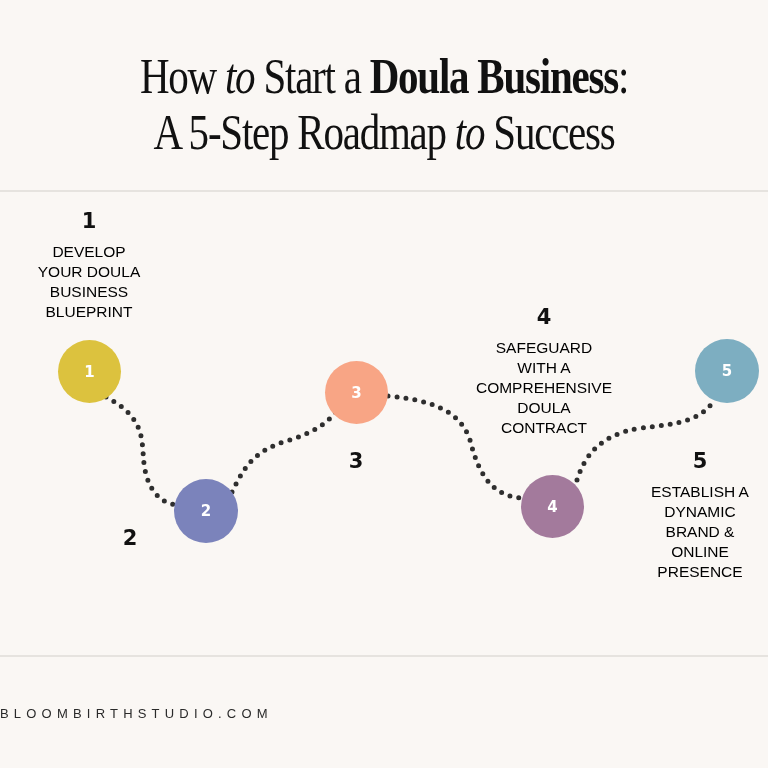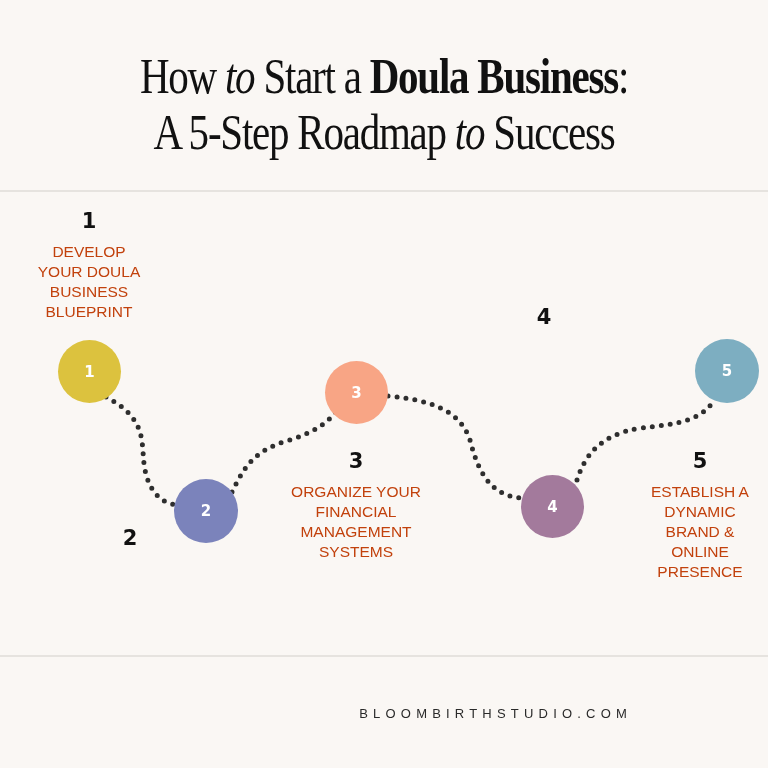--- a/index.html
+++ b/index.html
@@ -30,26 +30,26 @@
       font-family: "DejaVu Sans", sans-serif;
     }
     .step {
       position: absolute; text-align: center; width: 170px;
     }
     .step .num {
       font-family: "DejaVu Sans", sans-serif; font-weight: bold;
       font-size: 21px; line-height: 26px; margin-bottom: 8px; color: #111;
     }
     .step .desc {
-      font-size: 15.5px; line-height: 20px; color: #c2410c;
+      font-size: 15.5px; line-height: 20px; color: #000000;
       text-transform: uppercase; white-space: pre-line;
     }
     .footer {
       position: absolute; left: 0; top: 706px; width: 632px;
-      text-align: right; font-size: 13px; letter-spacing: 5.2px;
+      text-align: left; font-size: 13px; letter-spacing: 5.2px;
       color: #2a2a2a;
     }
   </style>
 </head>
 <body>
 
 <div class="title">
   <div><span>How </span><span class="it">to</span><span> Start a </span><span class="b">Doula Business</span><span>:</span></div>
   <div><span>A 5-Step Roadmap </span><span class="it">to</span><span> Success</span></div>
 </div>
@@ -85,27 +85,28 @@
   <div class="desc">DEVELOP
 YOUR DOULA
 BUSINESS
 BLUEPRINT</div>
 </div>
 <div class="step" style="left:45px; top:525px;">
   <div class="num">2</div>
 </div>
 <div class="step" style="left:271px; top:448px;">
   <div class="num">3</div>
-  <div class="desc">ORGANIZE YOUR
-FINANCIAL
-MANAGEMENT
-SYSTEMS</div>
 </div>
 <div class="step" style="left:459px; top:304px;">
   <div class="num">4</div>
+  <div class="desc">SAFEGUARD
+WITH A
+COMPREHENSIVE
+DOULA
+CONTRACT</div>
 </div>
 <div class="step" style="left:615px; top:448px;">
   <div class="num">5</div>
   <div class="desc">ESTABLISH A
 DYNAMIC
 BRAND &amp;
 ONLINE
 PRESENCE</div>
 </div>
 

